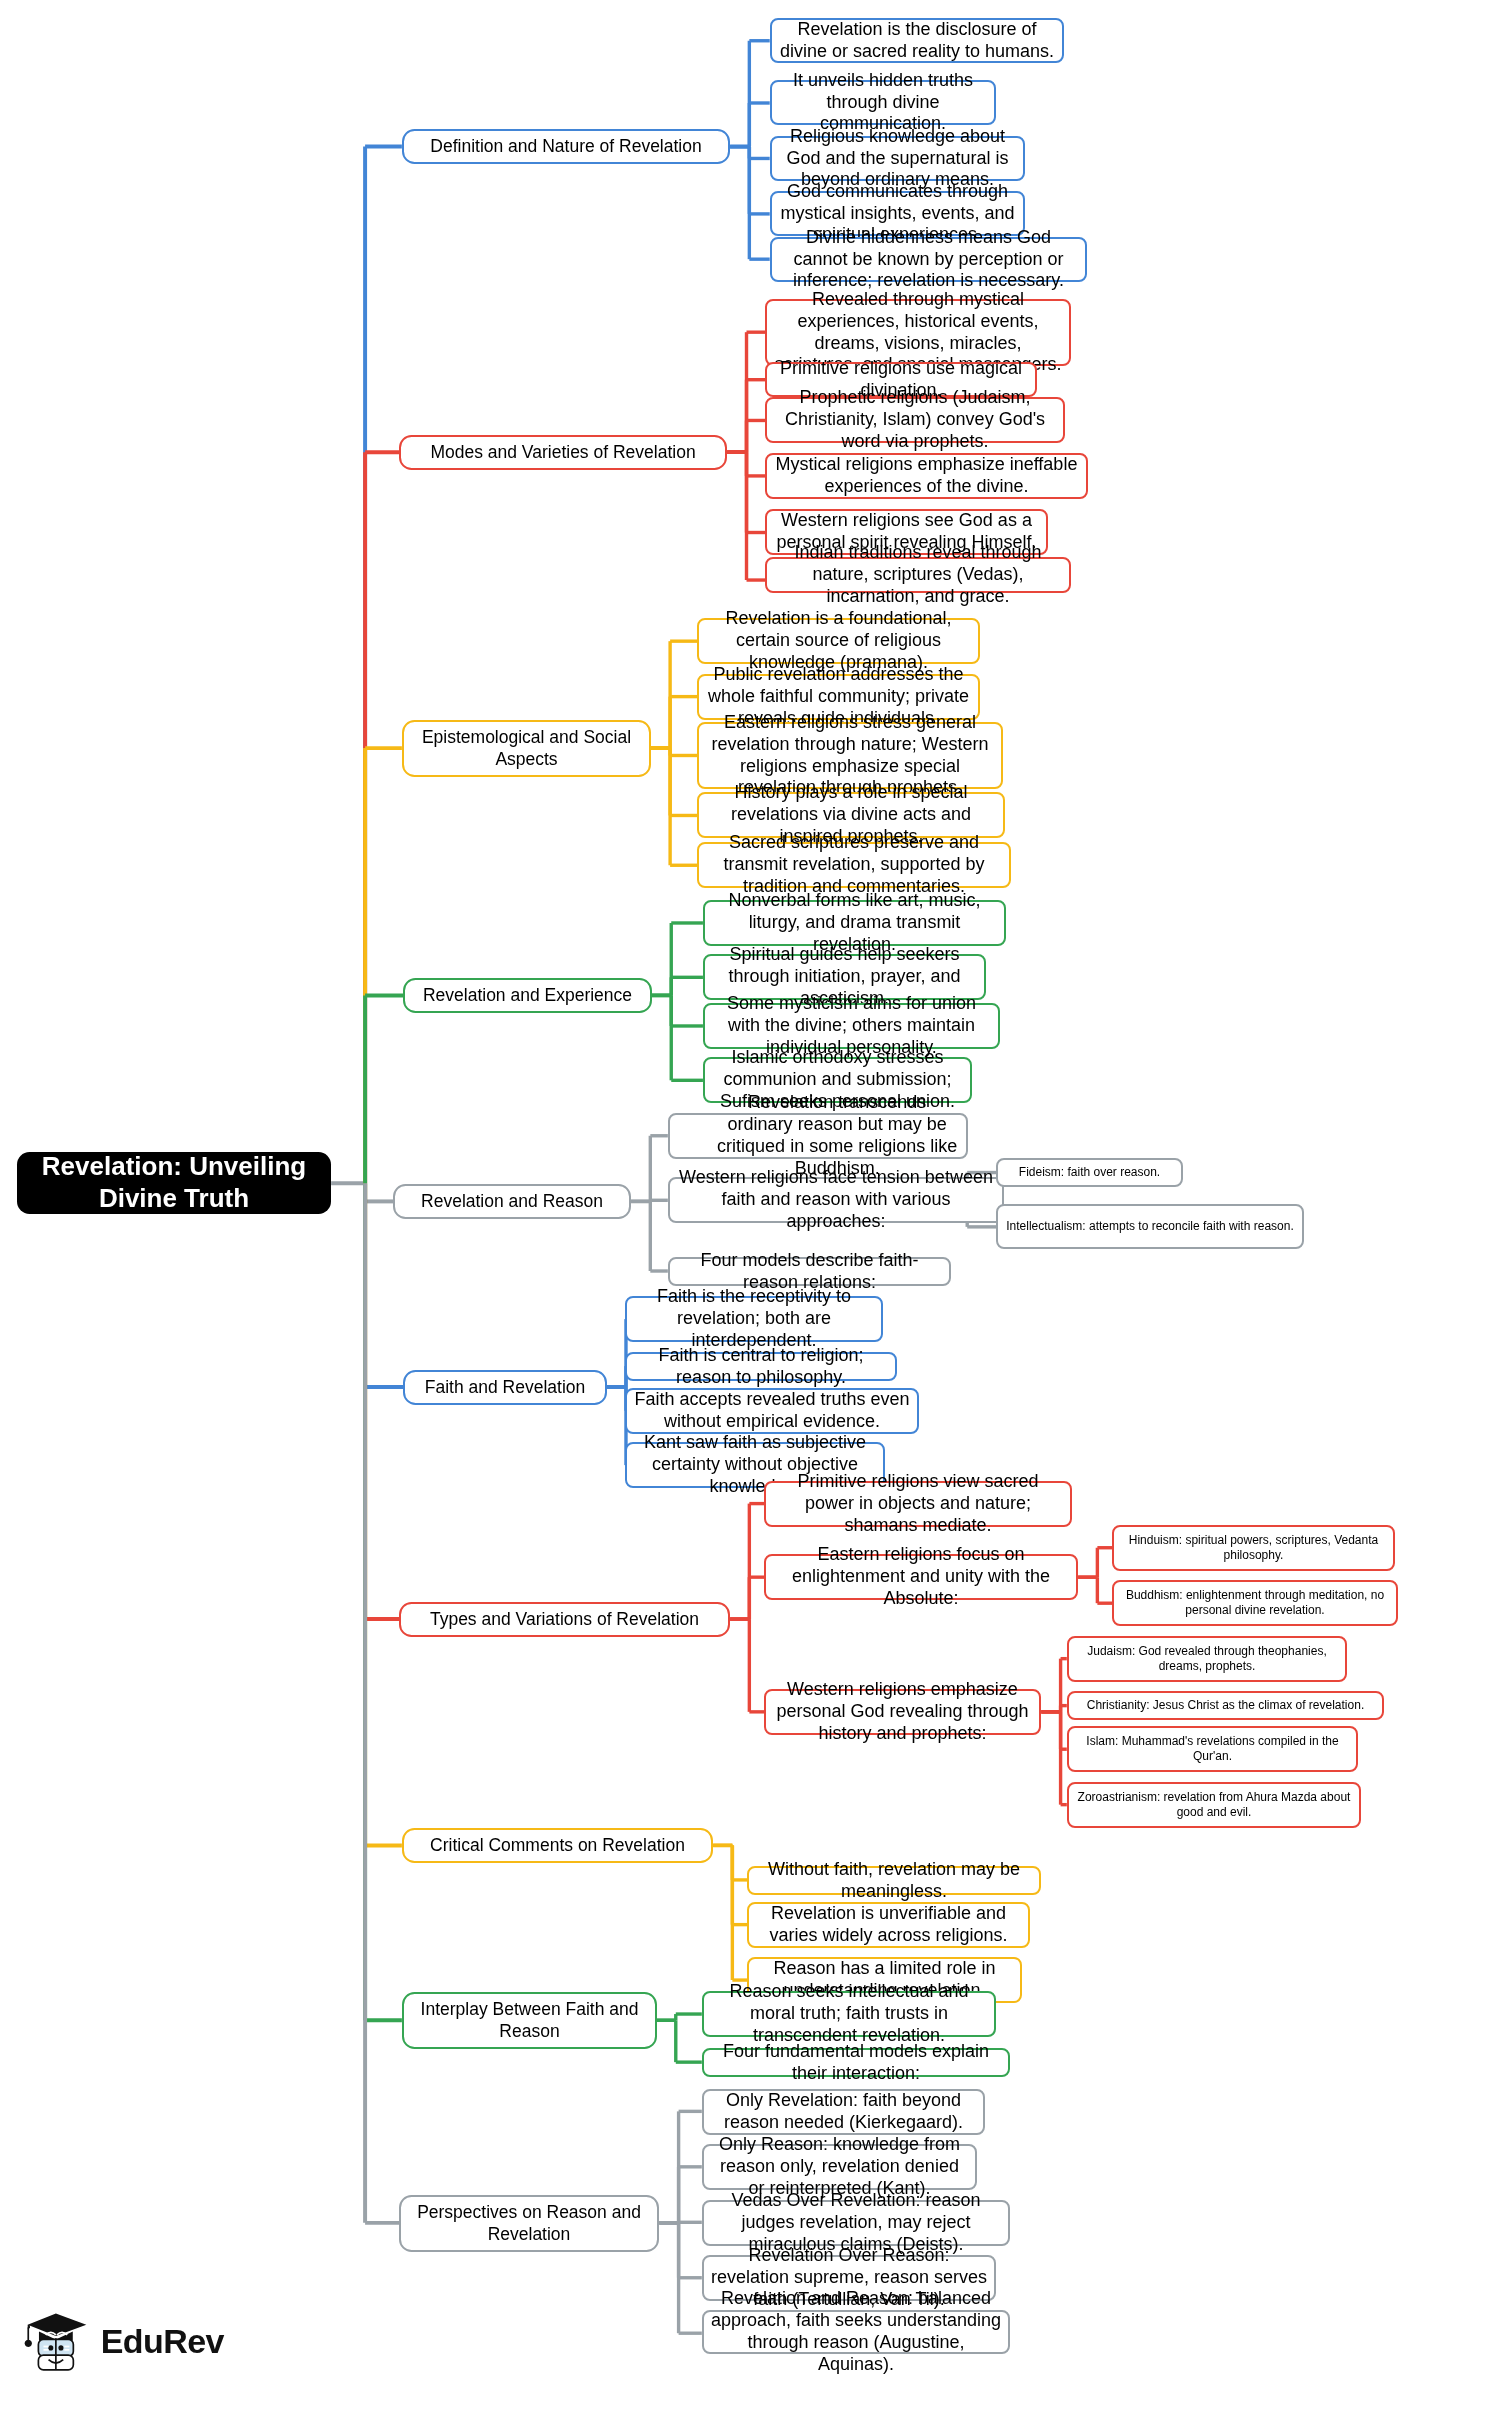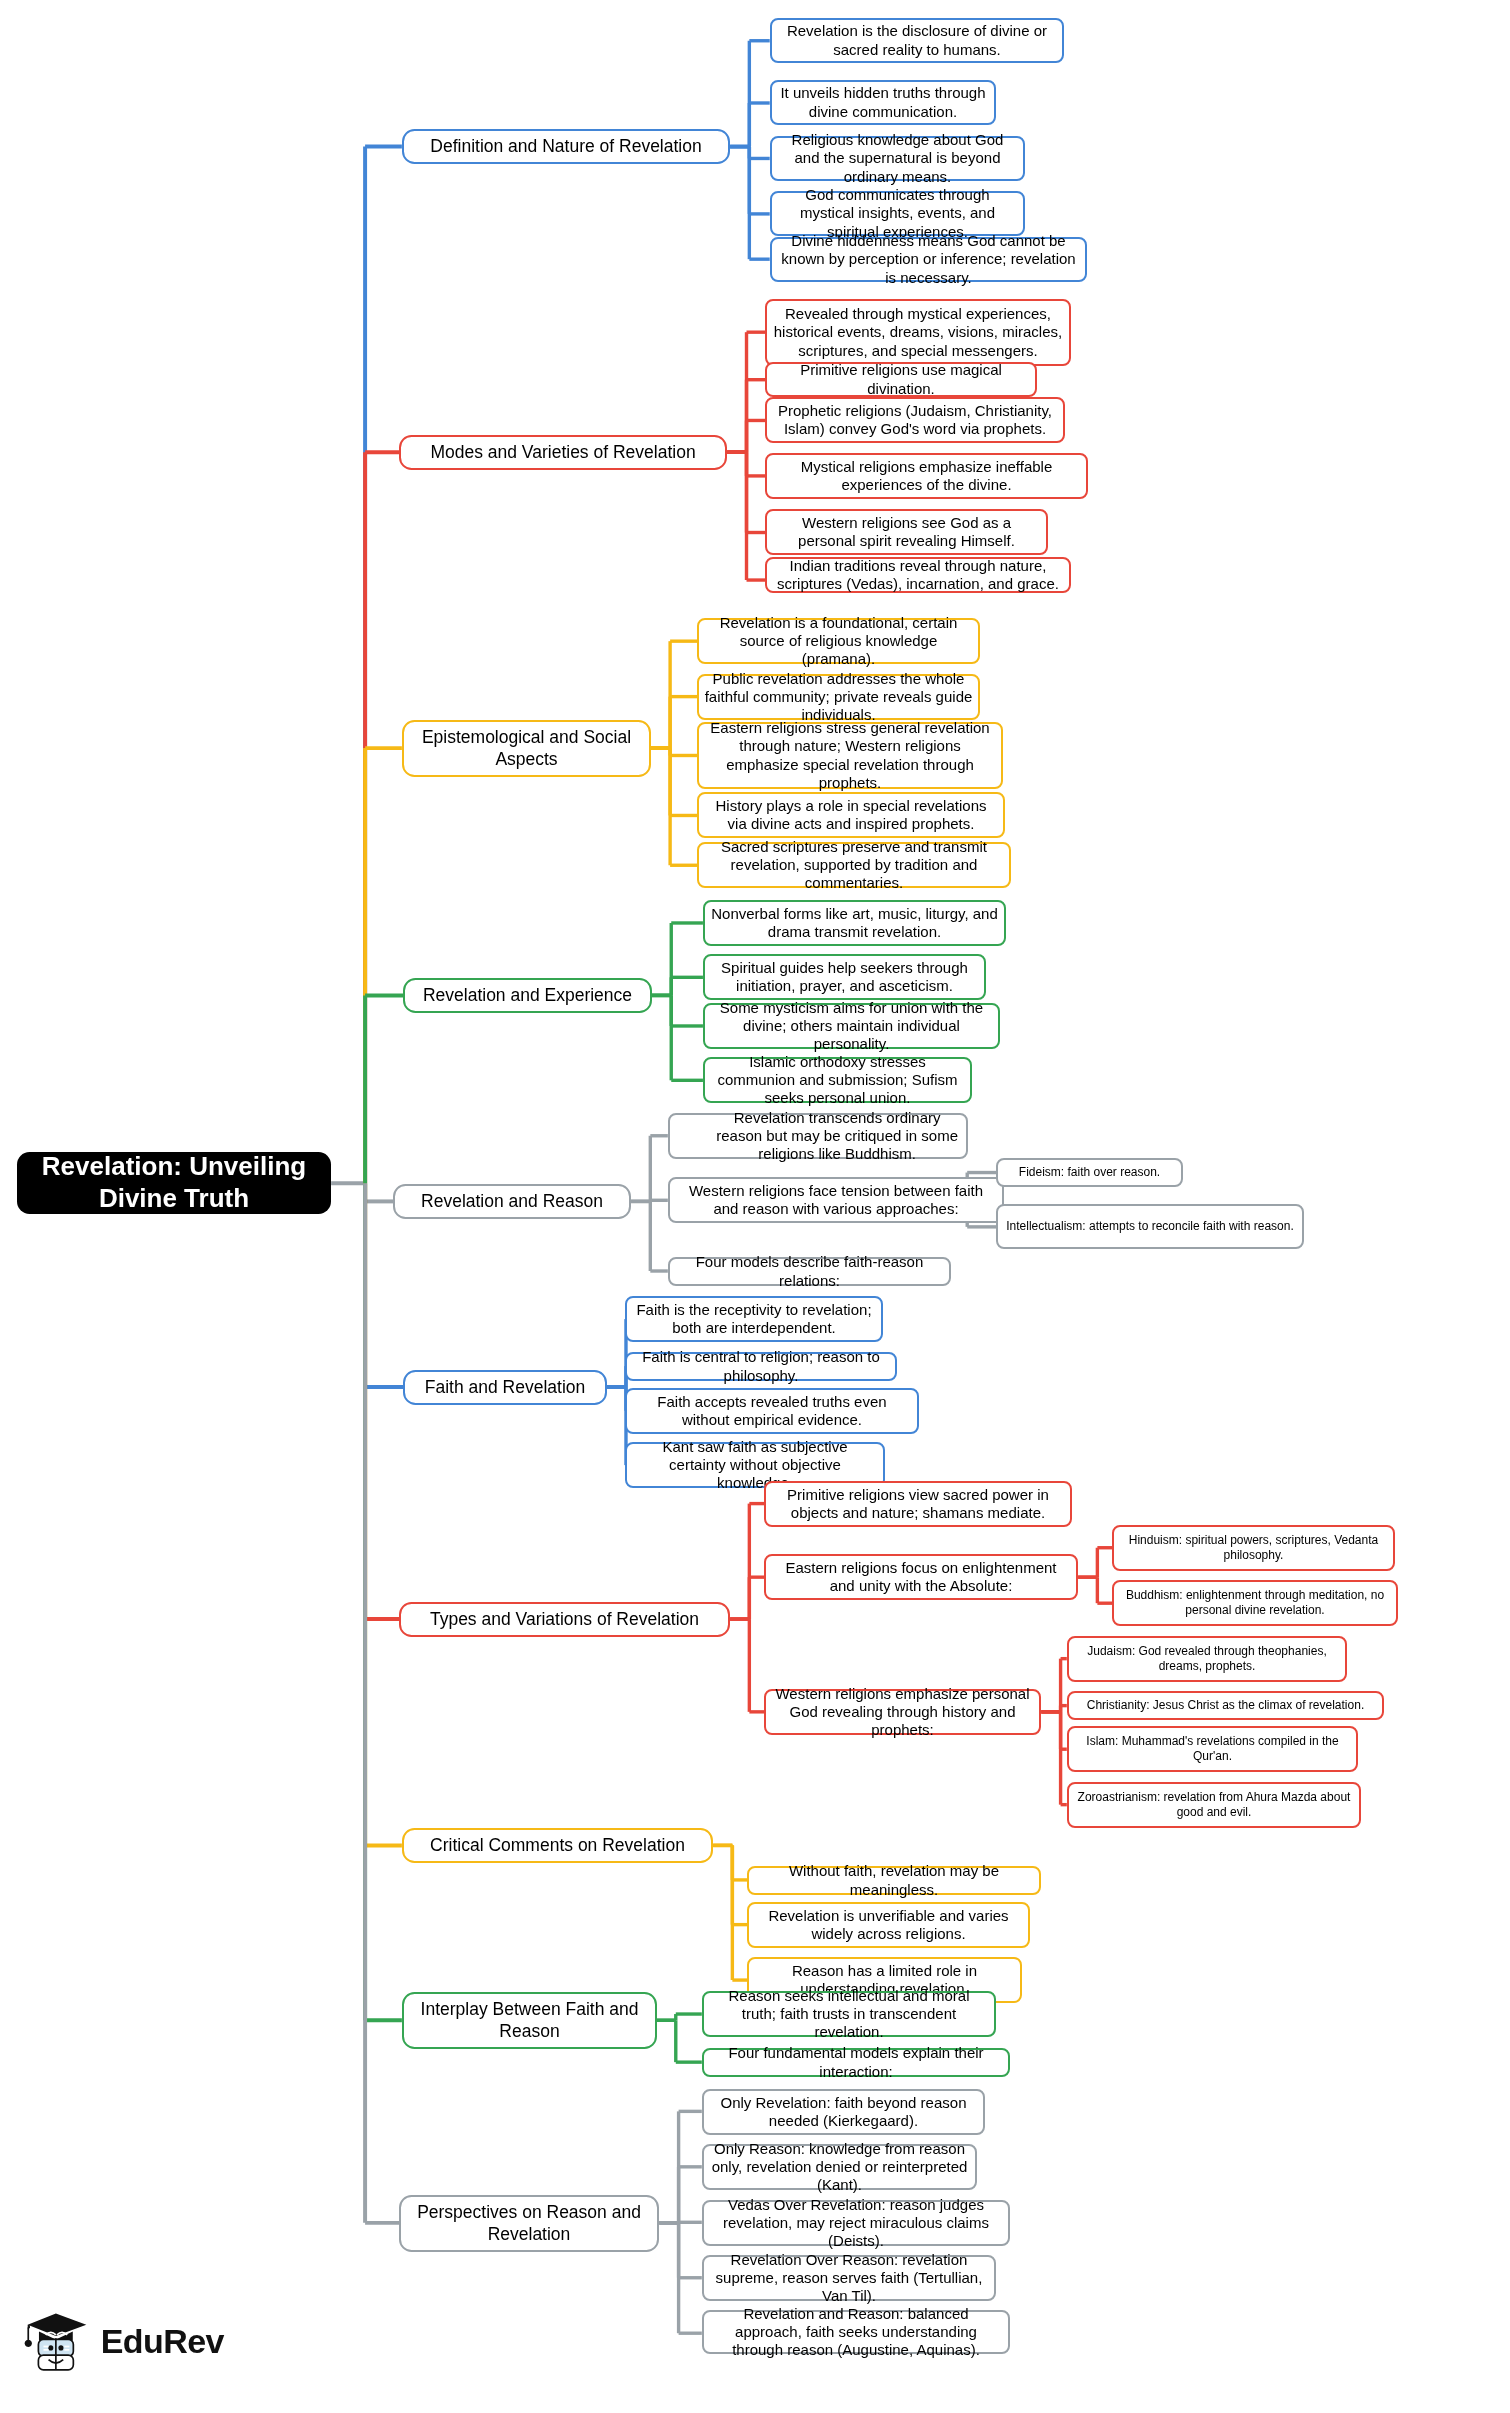--- a/index.html
+++ b/index.html
@@ -44,21 +44,21 @@
     line-height: 1.22;
     padding: 5.7px 9px;
   }
   .branch {
     font-size: 17.5px;
     border-width: 2.8px;
     border-radius: 12.5px;
     padding: 3.4px 8px;
   }
   .leaf {
-    font-size: 15px;
+    font-size: 18px;
     border-width: 2.3px;
     border-radius: 8px;
   }
   .leaf3 {
     font-size: 12px;
     border-width: 2.3px;
     border-radius: 8px;
   }
   
   #logo {

